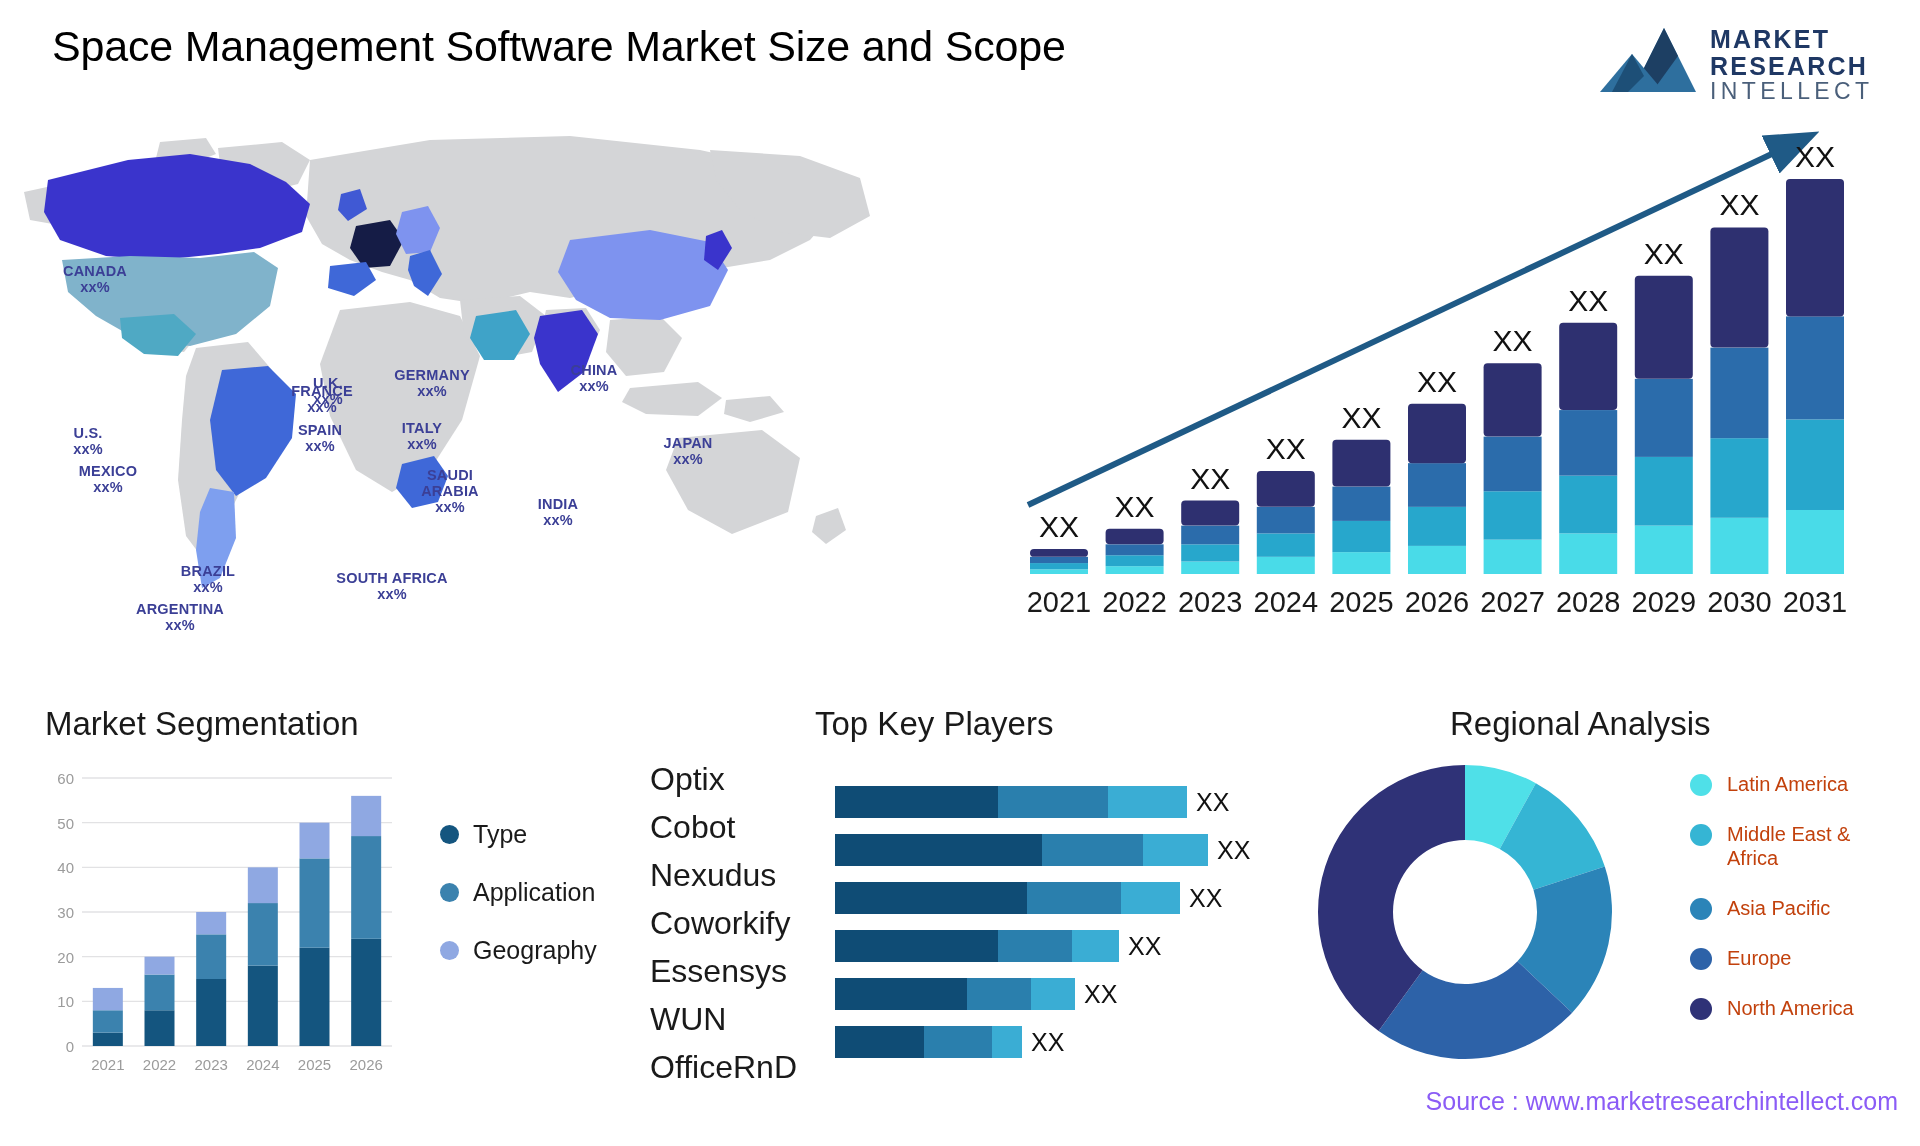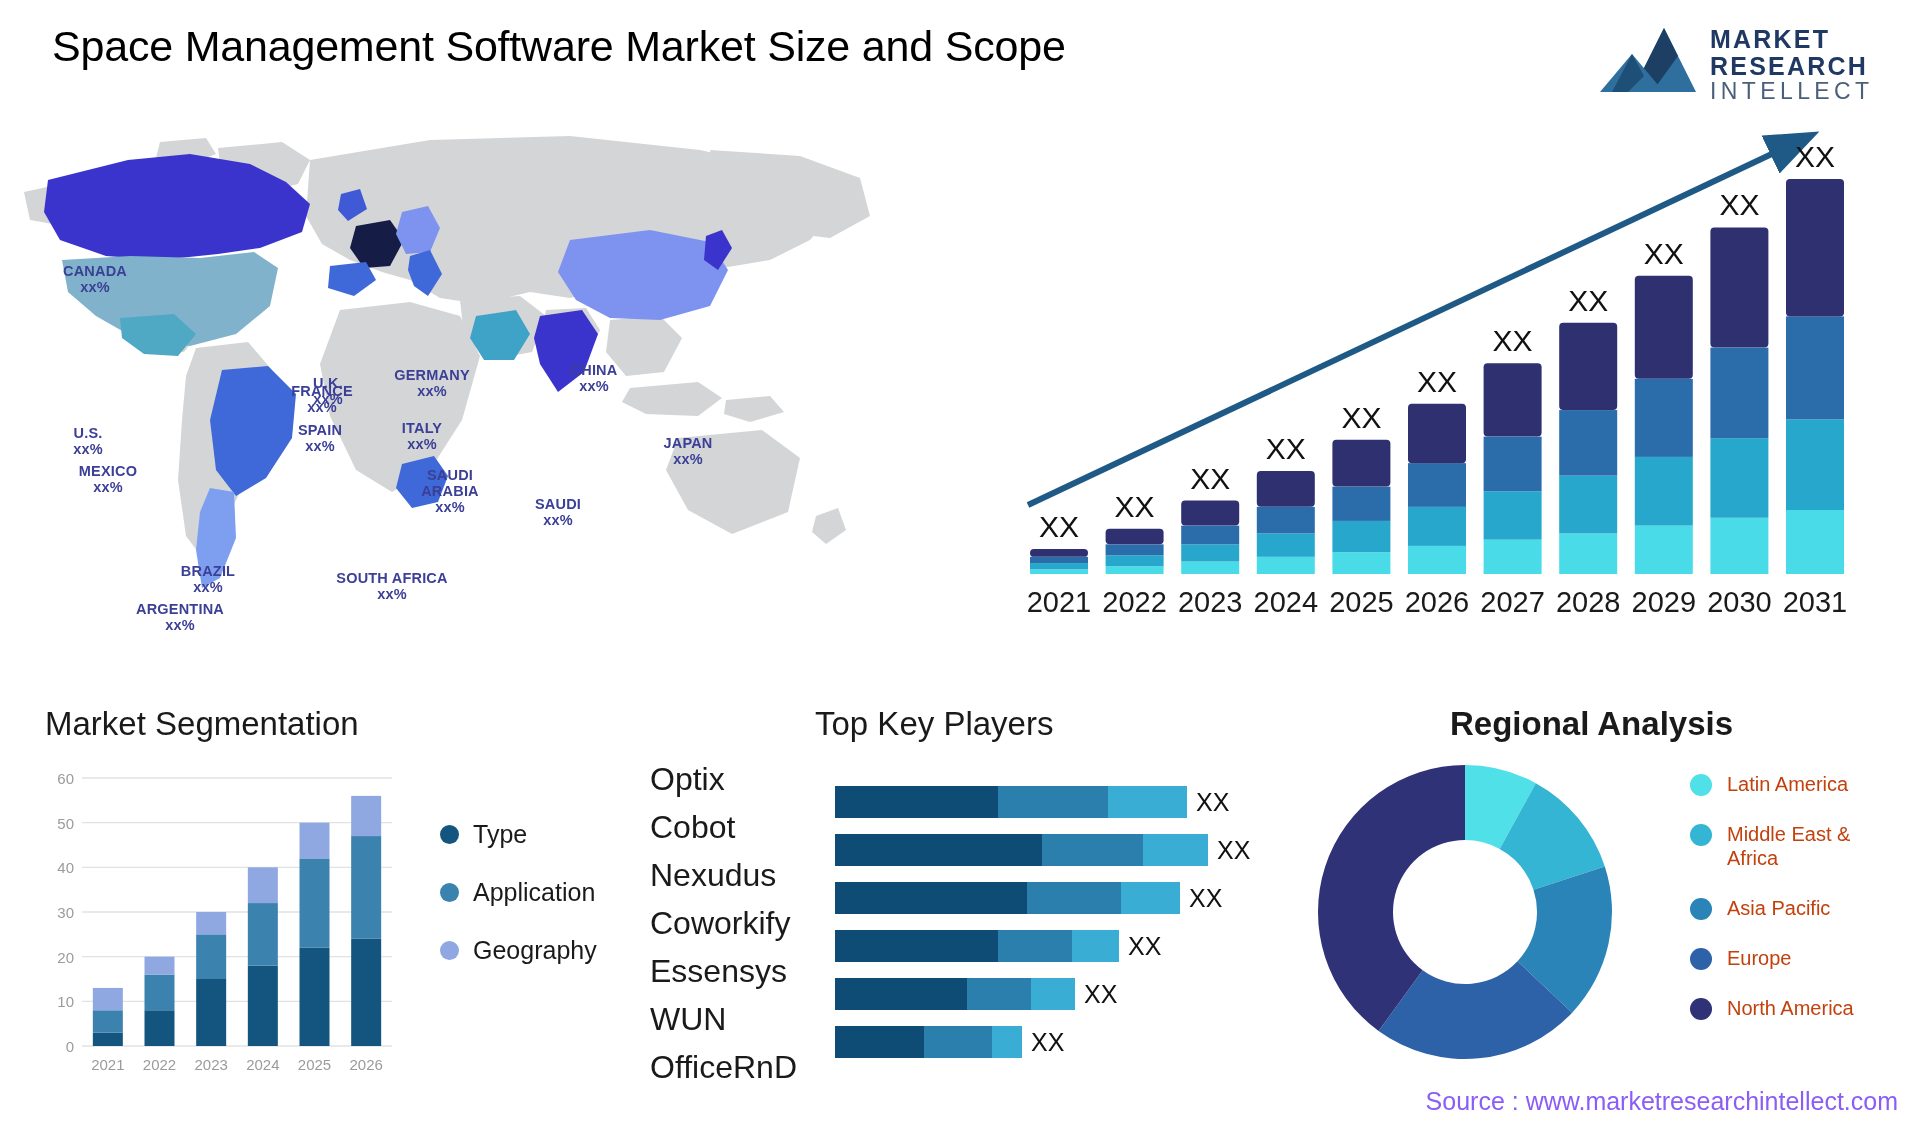--- a/index.html
+++ b/index.html
@@ -56,21 +56,21 @@
   #players-title{left:815px;top:705px;}
   #players-names{position:absolute;left:0px;top:55px;width:185px;}
   .player-name{font-size:32px;color:#1a1a1a;height:48px;line-height:48px;white-space:nowrap;}
   #players-bars{position:absolute;left:185px;top:78px;}
   .player-bar-row{height:48px;display:flex;align-items:center;}
   .seg{height:32px;}
   .bar-xx{font-size:25px;color:#111;margin-left:9px;font-weight:400;}
 
   
   #regional-panel{position:absolute;left:1300px;top:700px;width:620px;height:440px;}
-  #regional-title{left:1450px;top:705px;font-weight:bold;}
+  #regional-title{left:1450px;top:705px;}
   #donut{position:absolute;left:15px;top:62px;}
   #donut svg{display:block;}
   #regional-legend{position:absolute;left:390px;top:72px;}
   .rlegend-row{display:flex;align-items:flex-start;margin-bottom:26px;}
   .rlegend-dot{width:22px;height:22px;border-radius:50%;margin-right:15px;flex:none;margin-top:2px;}
   .rlegend-text{font-size:20px;color:#c2410c;line-height:1.2;max-width:175px;}
 
   
   #source{
     position:absolute;right:22px;bottom:30px;
@@ -204,21 +204,21 @@
     </div>
     <div class="map-label" style="left:382px;top:450px;transform:translateX(-50%);">
       <div>SOUTH AFRICA</div>
         <div>xx%</div>
     </div>
     <div class="map-label" style="left:440px;top:347px;transform:translateX(-50%);width:70px;white-space:normal;">
       <div>SAUDI ARABIA</div>
         <div>xx%</div>
     </div>
     <div class="map-label" style="left:548px;top:376px;transform:translateX(-50%);">
-      <div>SAUDI</div>
+      <div>INDIA</div>
         <div>xx%</div>
     </div>
     <div class="map-label" style="left:584px;top:242px;transform:translateX(-50%);">
       <div>CHINA</div>
         <div>xx%</div>
     </div>
     <div class="map-label" style="left:678px;top:315px;transform:translateX(-50%);">
       <div>JAPAN</div>
         <div>xx%</div>
     </div>

